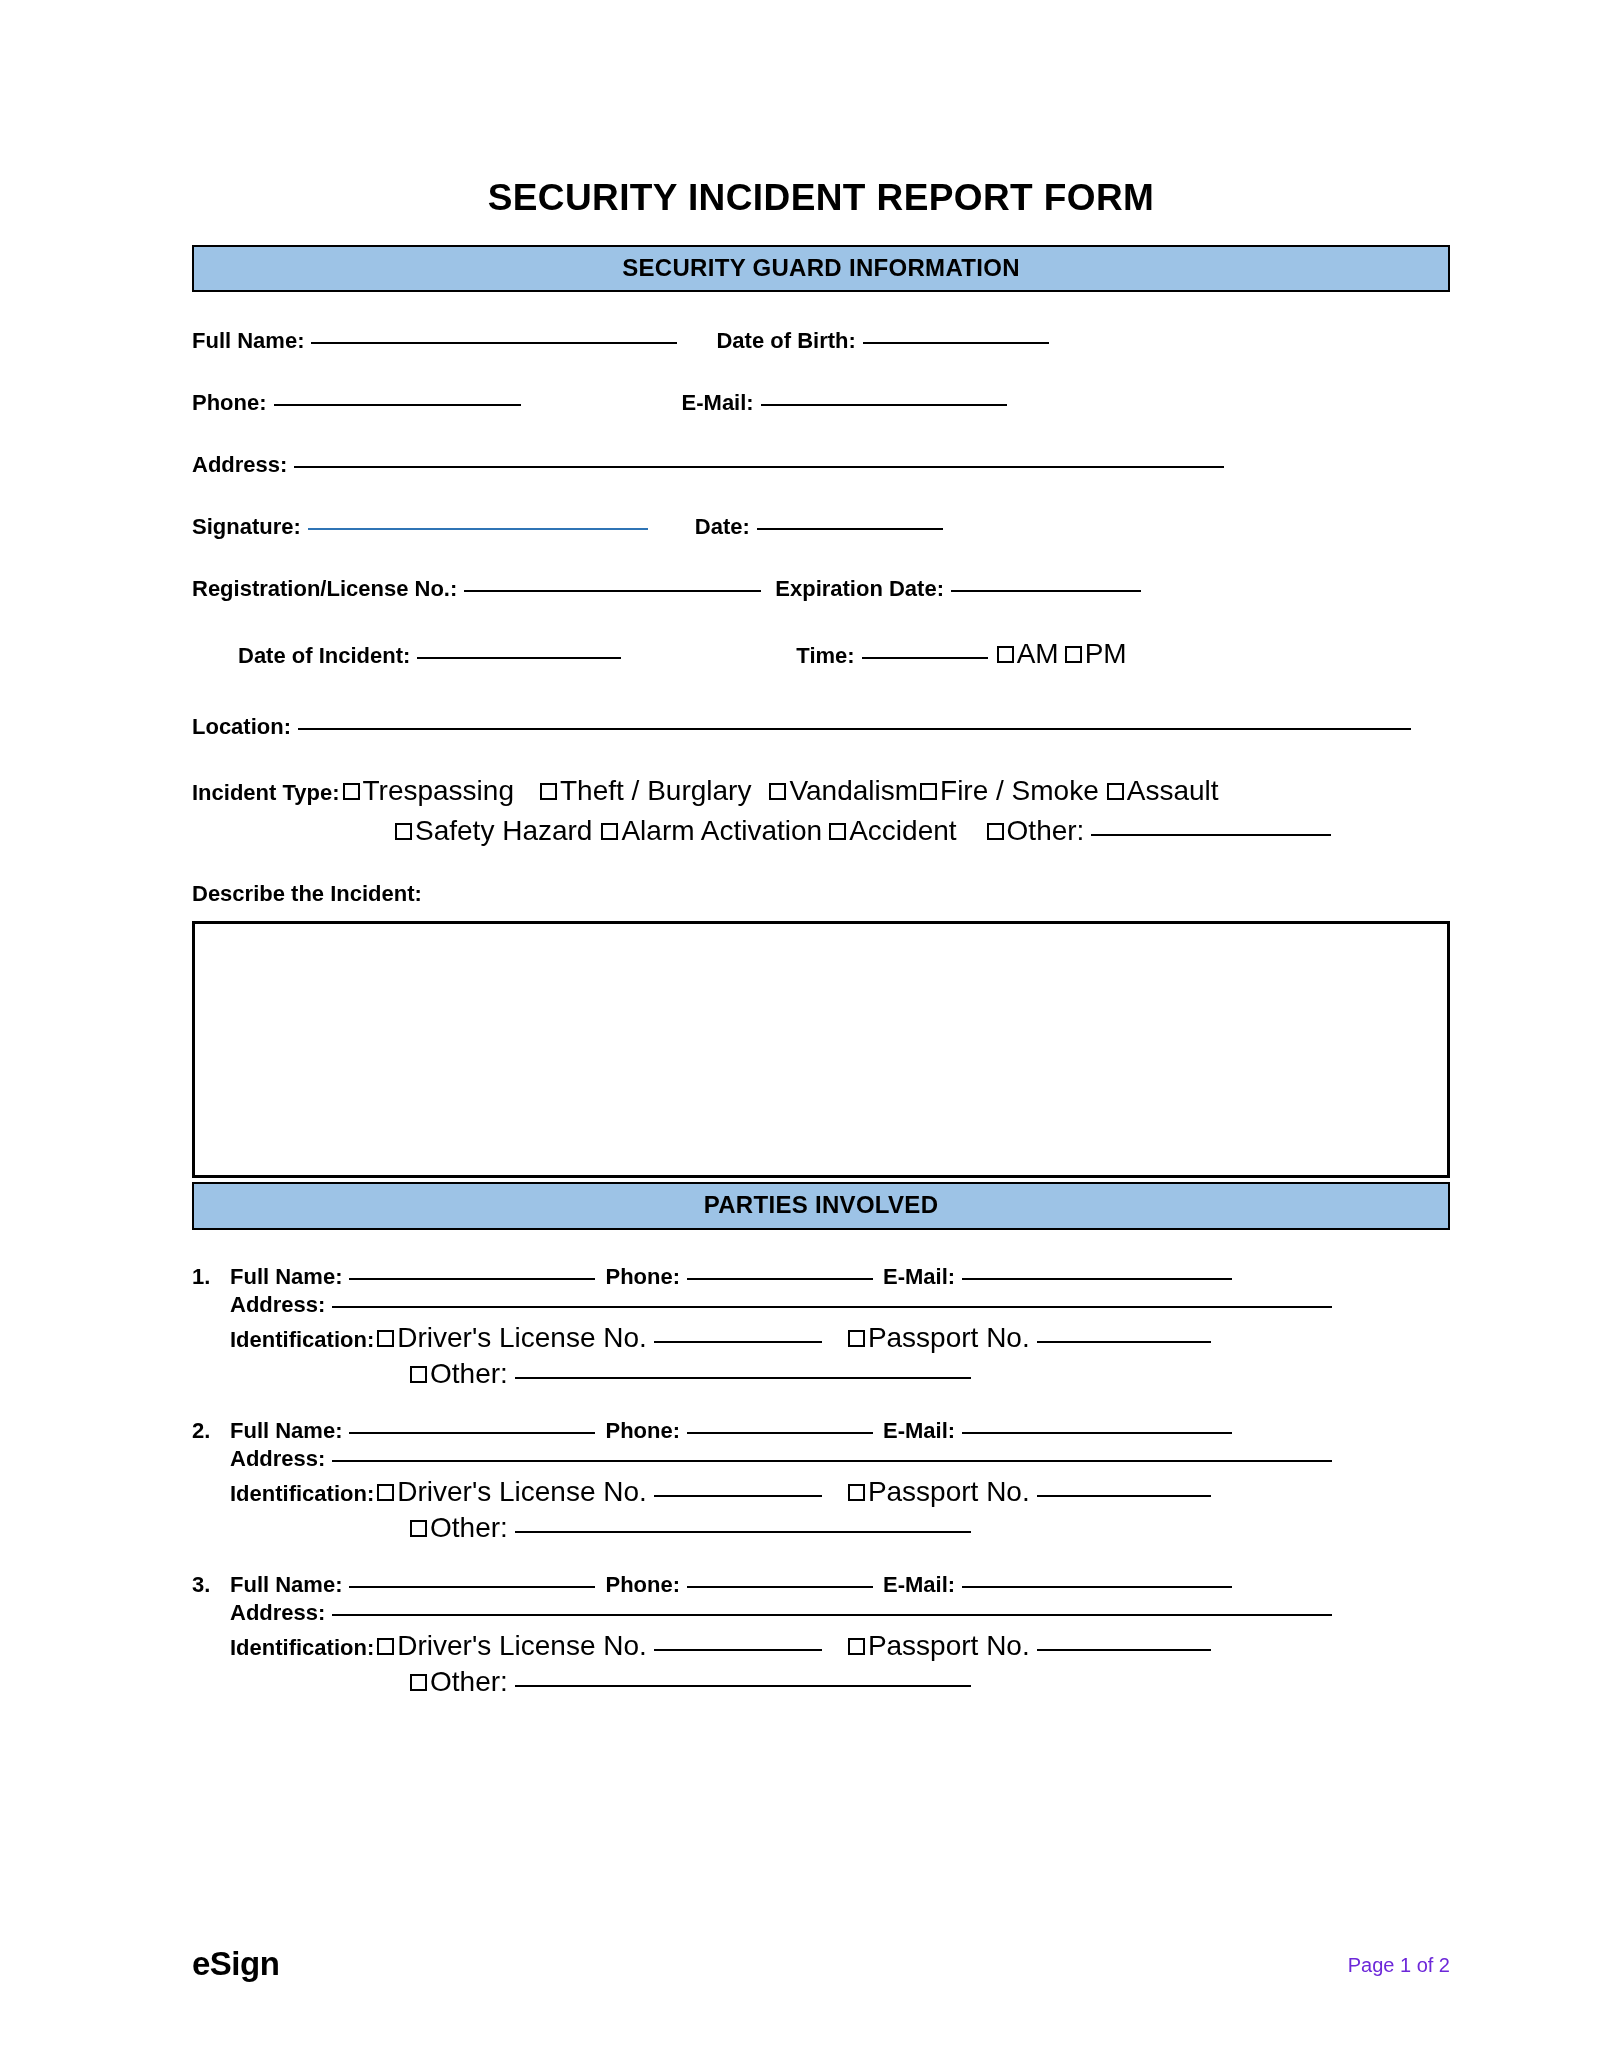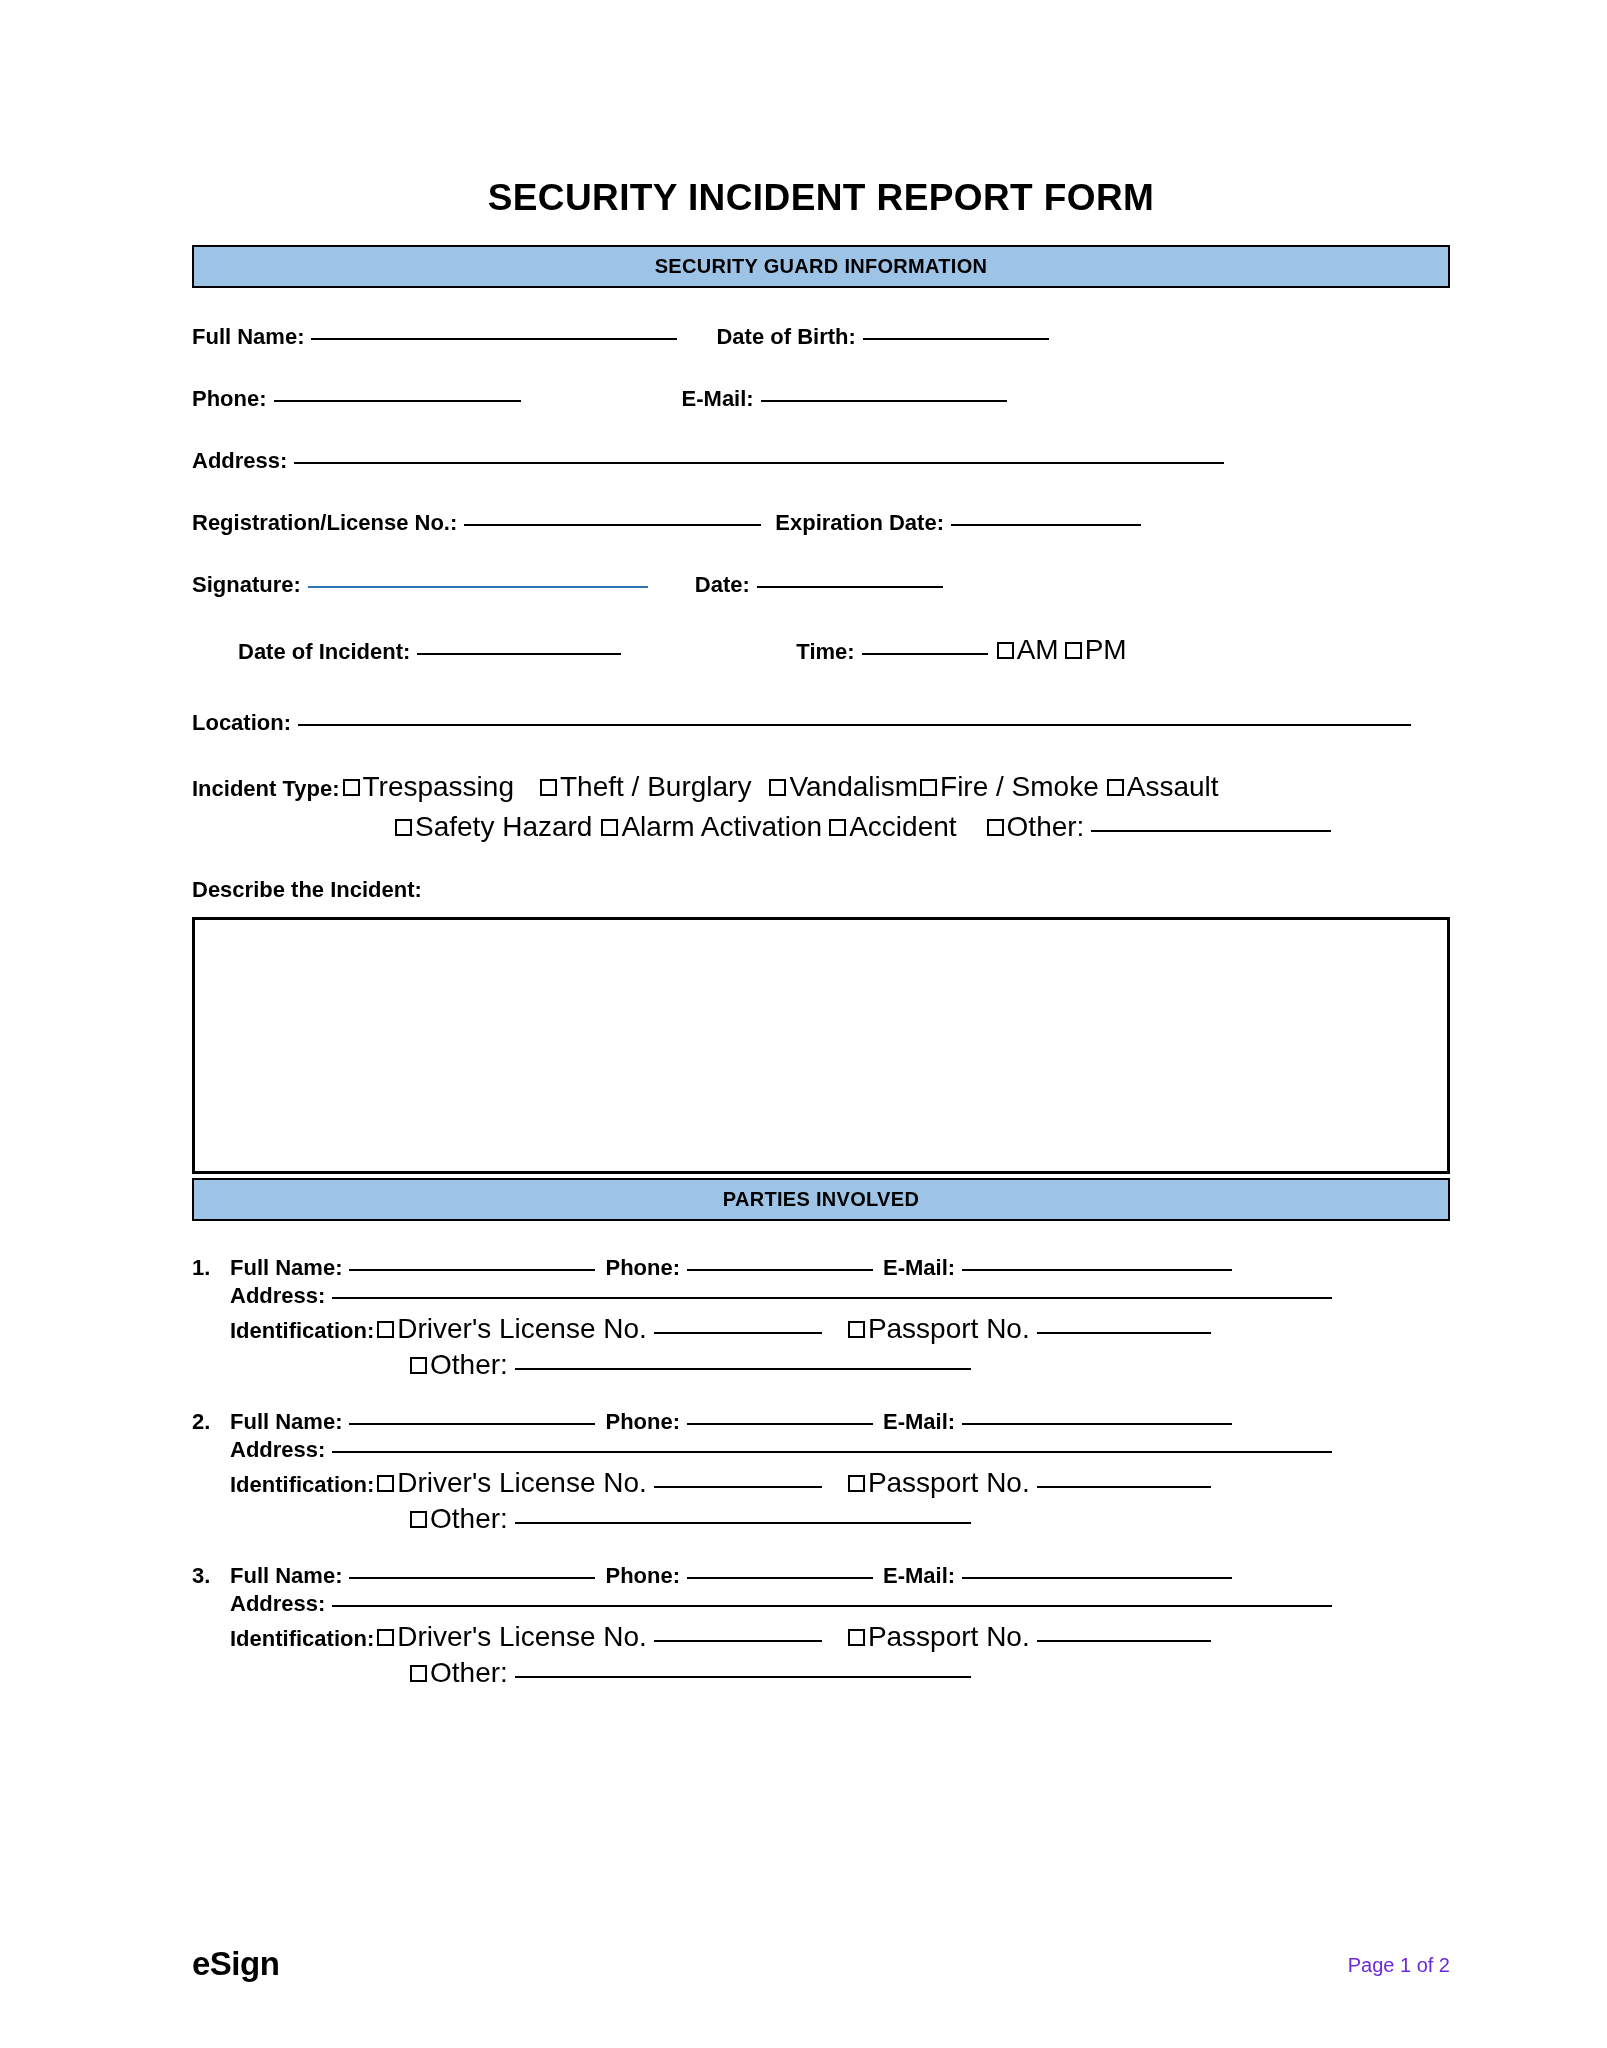--- a/index.html
+++ b/index.html
@@ -43,21 +43,21 @@
     margin-bottom: 0;
     line-height: 1.1;
     white-space: nowrap;
   }
 
   
   .section-bar {
     background: #9dc3e6;
     border: 2px solid #000000;
     text-align: center;
-    font-size: 20px;
+    font-size: 24px;
     font-weight: bold;
     letter-spacing: 0.3px;
     padding: 7px 0 8px 0;
     box-sizing: border-box;
     line-height: 1.2;
   }
 
   
   .row {
     display: flex;
@@ -176,33 +176,33 @@
       <span class="lbl">E-Mail:</span>
       <span class="line" style="width:246px; margin-left:7px;"></span>
     </div>
 
     <div class="row" style="margin-top:36px;">
       <span class="lbl">Address:</span>
       <span class="line" style="width:930px; margin-left:7px;"></span>
     </div>
 
     <div class="row" style="margin-top:36px;">
+      <span class="lbl">Signature:</span>
+      <span class="line blue" style="width:340px; margin-left:7px;"></span>
+      <span class="gap" style="width:47px;"></span>
+      <span class="lbl">Date:</span>
+      <span class="line" style="width:186px; margin-left:7px;"></span>
+    </div>
+
+    <div class="row" style="margin-top:36px;">
       <span class="lbl">Registration/License No.:</span>
       <span class="line" style="width:297px; margin-left:7px;"></span>
       <span class="gap" style="width:14px;"></span>
       <span class="lbl">Expiration Date:</span>
       <span class="line" style="width:190px; margin-left:7px;"></span>
-    </div>
-
-    <div class="row" style="margin-top:36px;">
-      <span class="lbl">Signature:</span>
-      <span class="line blue" style="width:340px; margin-left:7px;"></span>
-      <span class="gap" style="width:47px;"></span>
-      <span class="lbl">Date:</span>
-      <span class="line" style="width:186px; margin-left:7px;"></span>
     </div>
 
 
     <div class="row" style="margin-top:36px;margin-left:46px;">
       <span class="lbl">Date of Incident:</span>
       <span class="line" style="width:204px; margin-left:7px;"></span>
       <span class="gap" style="width:175px;"></span>
       <span class="lbl">Time:</span>
       <span class="line" style="width:126px; margin-left:7px;"></span>
       <span class="gap" style="width:9px;"></span>

